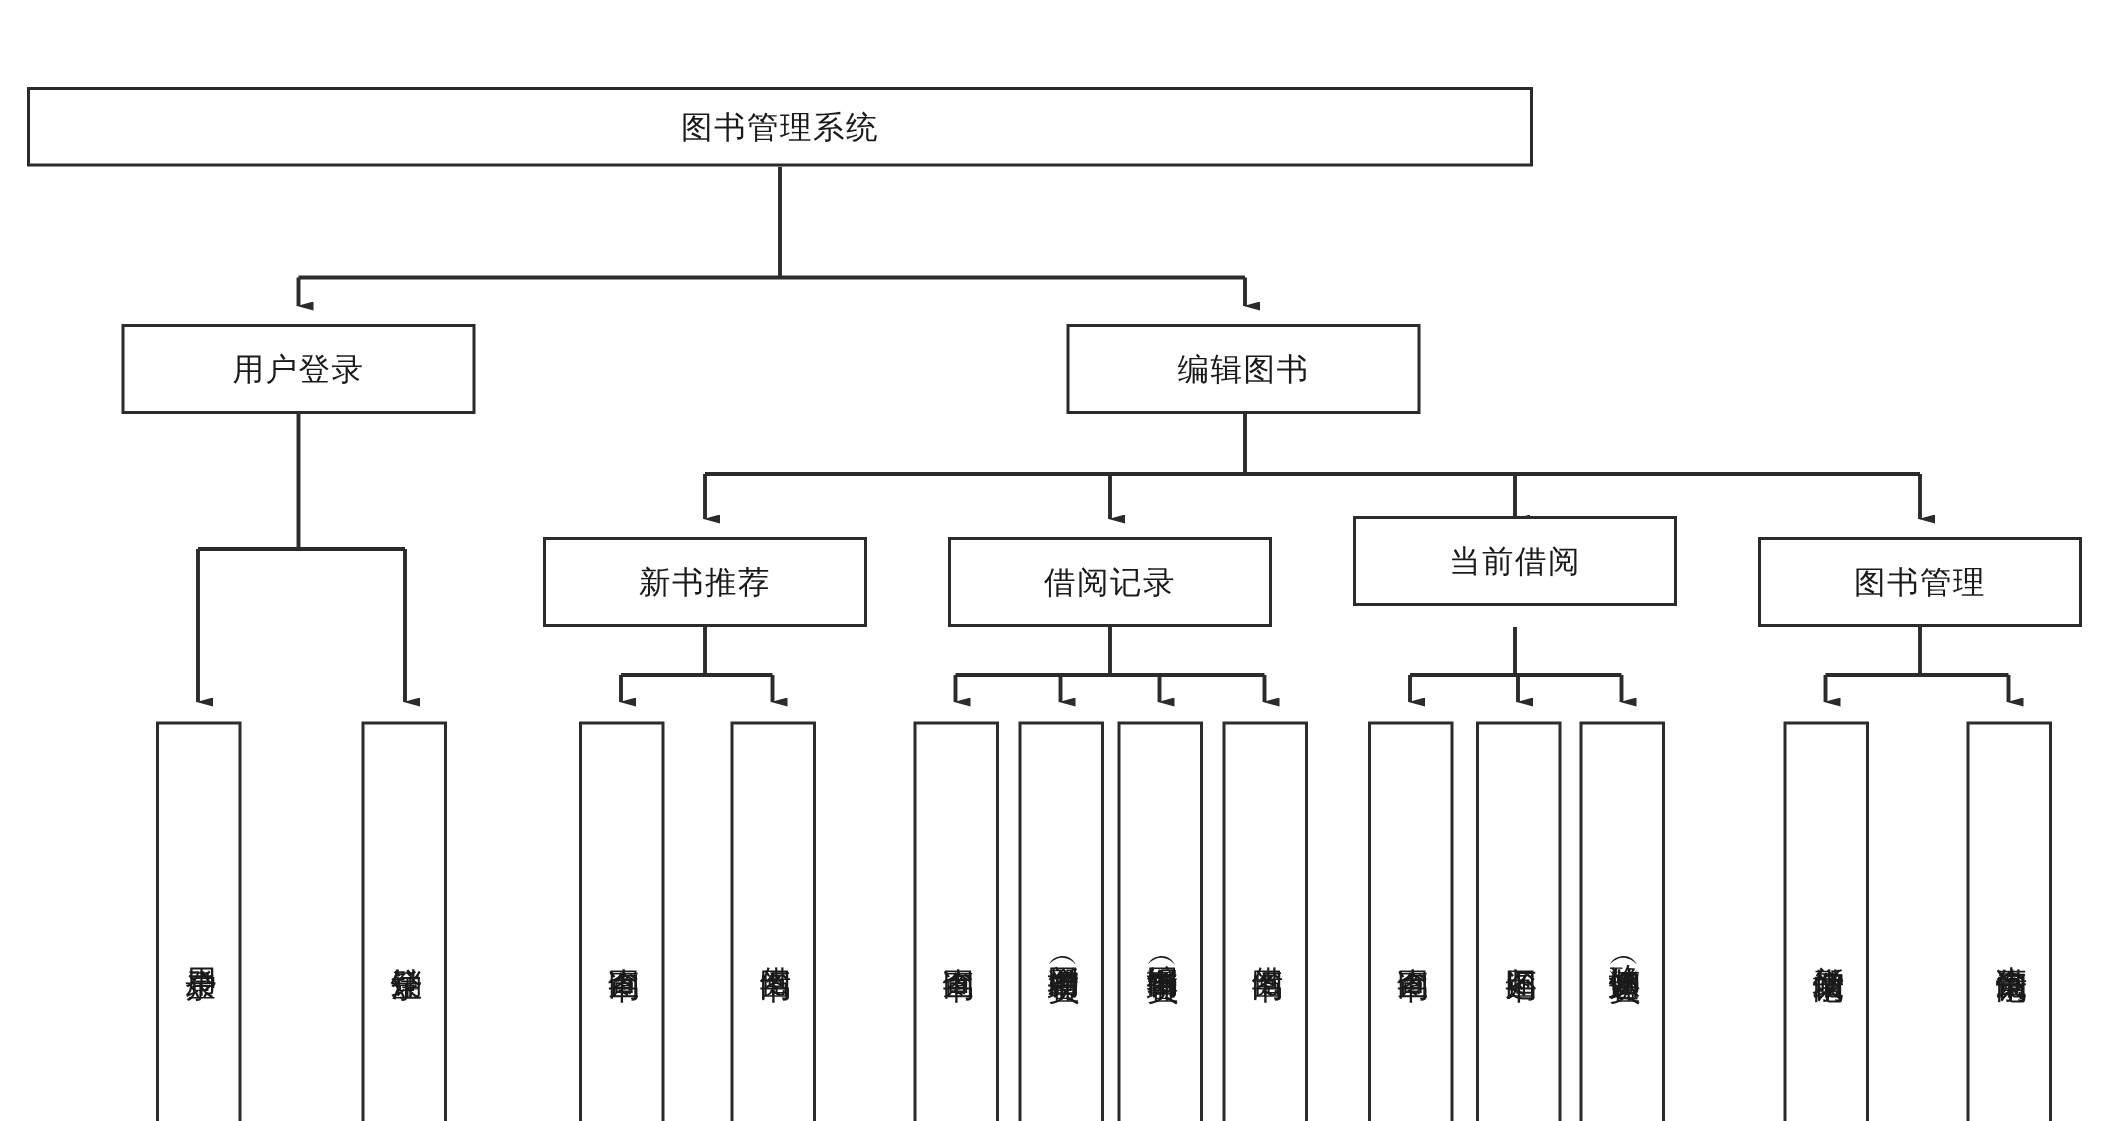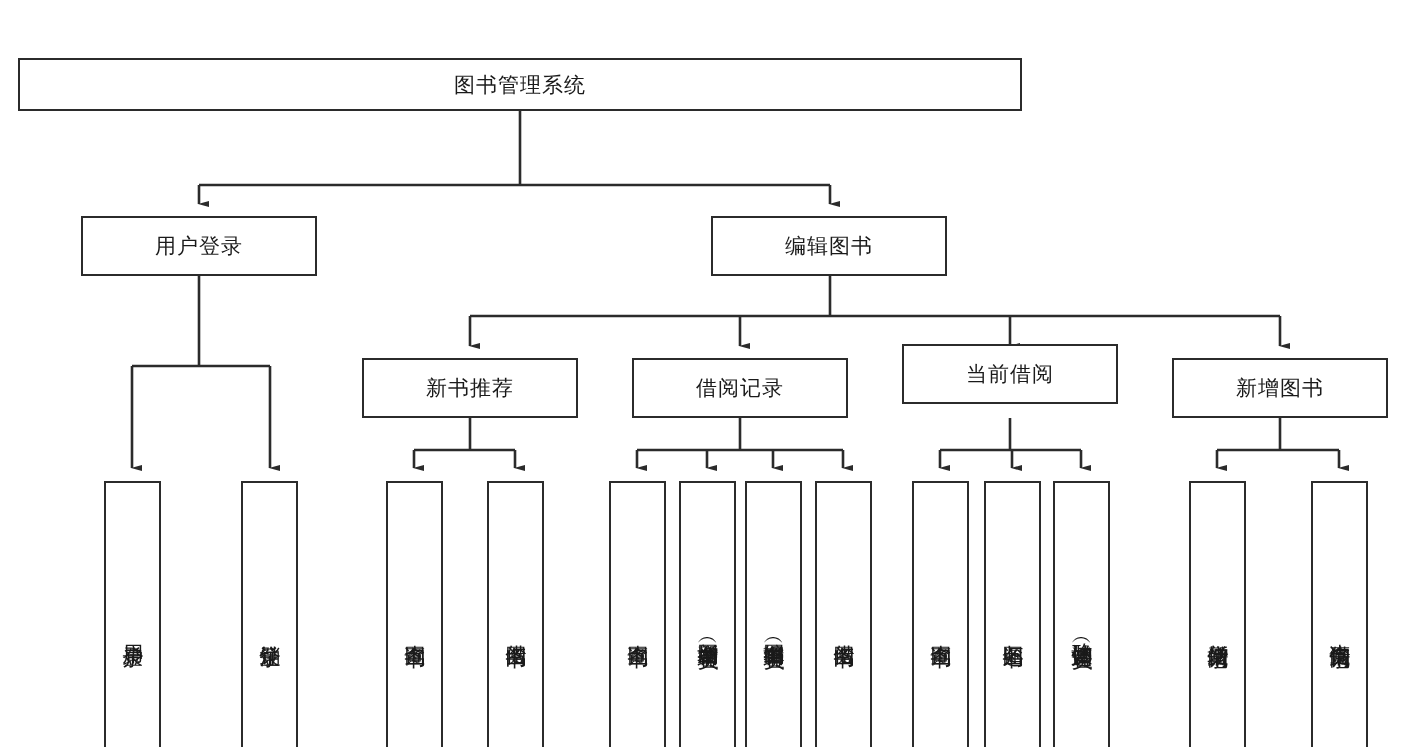--- a/index.html
+++ b/index.html
@@ -136,21 +136,21 @@
   <div class="node horiz" style="left:362px;top:314px;width:216px;height:60px;">
     <span>新书推荐</span>
   </div>
   <div class="node horiz" style="left:632px;top:314px;width:216px;height:60px;">
     <span>借阅记录</span>
   </div>
   <div class="node horiz" style="left:902px;top:300px;width:216px;height:60px;">
     <span>当前借阅</span>
   </div>
   <div class="node horiz" style="left:1172px;top:314px;width:216px;height:60px;">
-    <span>新增图书</span>
+    <span>图书管理</span>
   </div>
 
   <div class="node vert" style="left:104px;top:437px;width:57px;height:298px;">
     <span class="vtext">用户登录</span>
   </div>
   <div class="node vert" style="left:241px;top:437px;width:57px;height:298px;">
     <span class="vtext">注销登录</span>
   </div>
   <div class="node vert" style="left:386px;top:437px;width:57px;height:298px;">
     <span class="vtext">查询图书</span>

